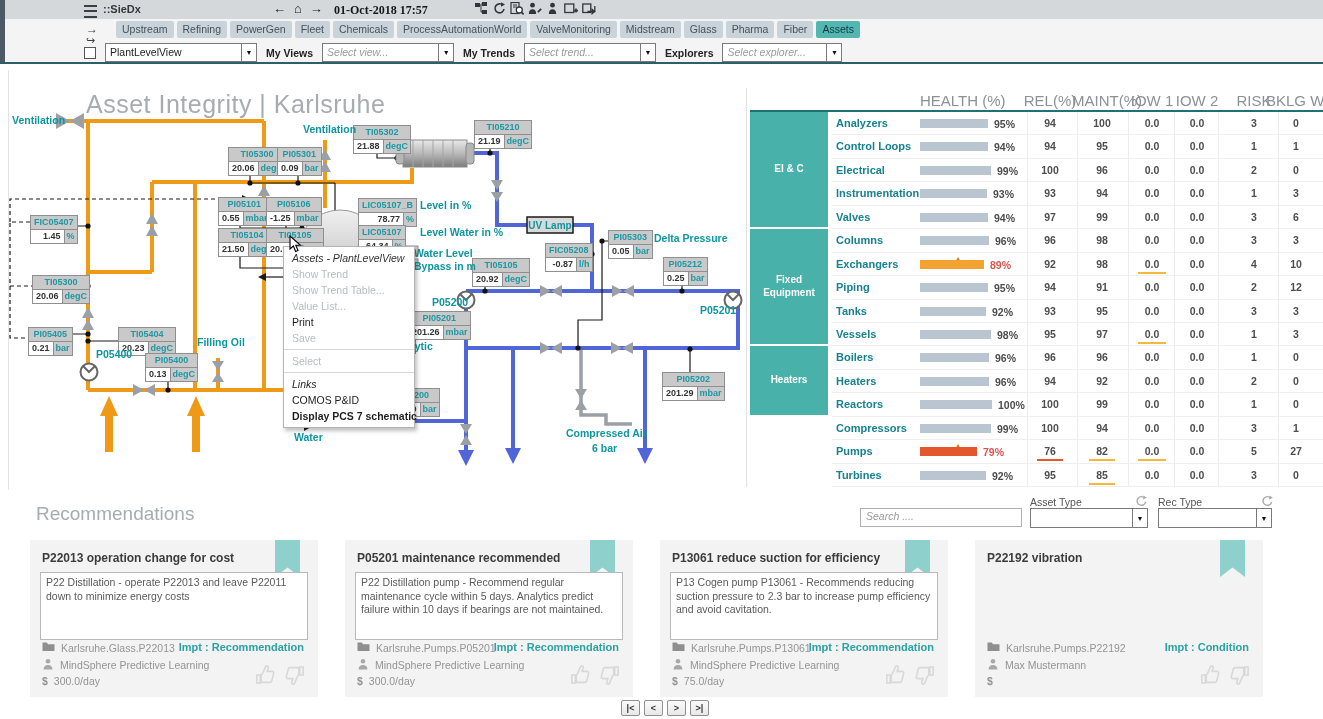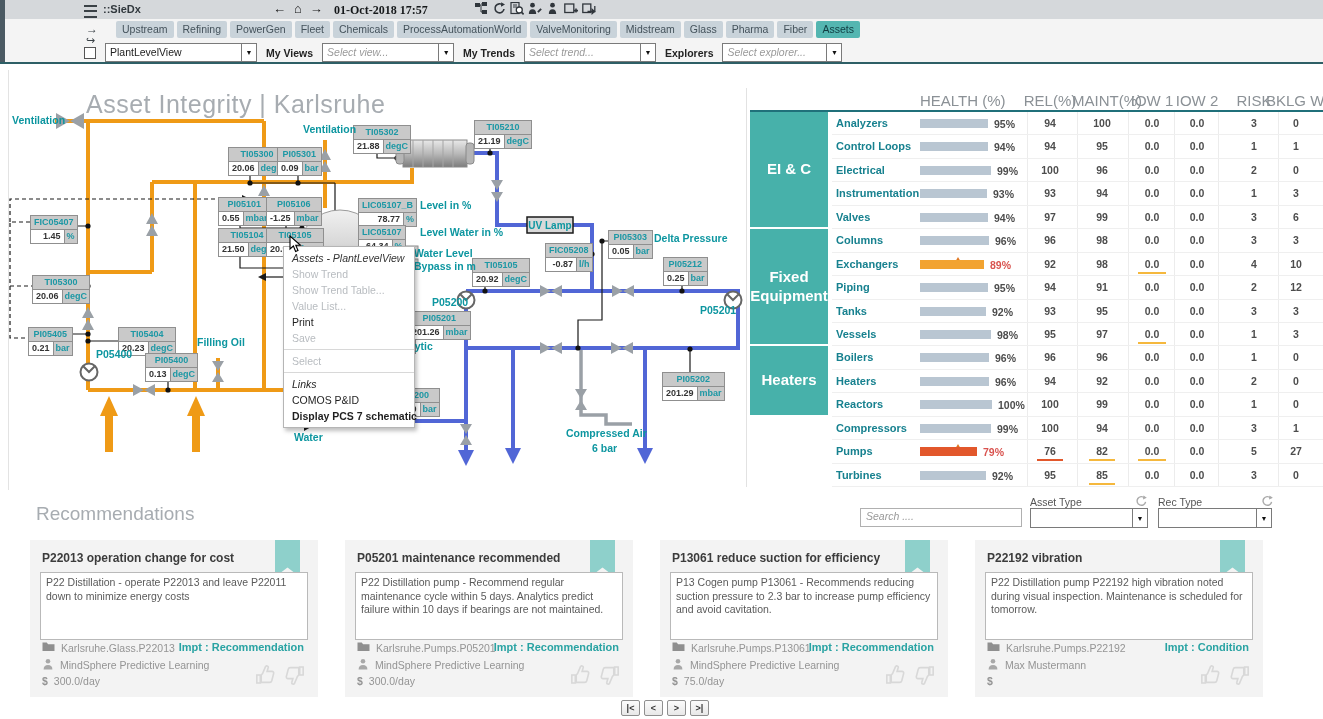--- a/index.html
+++ b/index.html
@@ -50,21 +50,21 @@
   .cm-item.disabled{color:#b8bcc0;}
   .cm-item.links{font-style:italic;}
   .cm-item.bold{font-weight:bold;}
   .cm-sep{border-top:1px solid #d8d8d8;margin:3px 0;}
   #cursor-icon{position:absolute;left:289px;top:235px;z-index:10;}
   
   #asset-table{position:absolute;left:750px;top:88px;width:573px;height:400px;z-index:2;font-size:10.5px;}
   .at-head{position:absolute;top:4px;font-size:15px;color:#8b9196;white-space:nowrap;}
   #at-headline{position:absolute;left:0;top:22px;width:573px;height:2px;background:#20707a;}
   .at-colsep{position:absolute;top:24px;width:1px;background:#ececec;}
-  .at-group{position:absolute;left:0;width:78px;background:#47b1aa;color:#fff;font-weight:bold;font-size:15px;display:flex;align-items:center;justify-content:center;text-align:center;border-bottom:2px solid #fff;box-sizing:border-box;padding:0 6px;line-height:1.25;}
+  .at-group{position:absolute;left:0;width:78px;background:#47b1aa;color:#fff;font-weight:bold;font-size:10px;display:flex;align-items:center;justify-content:center;text-align:center;border-bottom:2px solid #fff;box-sizing:border-box;padding:0 6px;line-height:1.25;}
   .at-row{position:absolute;left:82px;width:491px;border-bottom:1px solid #efefef;box-sizing:border-box;}
   .at-name{position:absolute;left:4px;top:5px;color:#17818f;font-weight:bold;font-size:11px;}
   .warn-tri{position:absolute;left:119px;top:4px;width:0;height:0;border-left:7px solid transparent;border-right:7px solid transparent;border-bottom:12px solid #e0751f;}
   .warn-tri::after{content:"!";position:absolute;left:-2px;top:2px;font-size:8px;font-weight:bold;color:#fff;}
   .at-bar{position:absolute;left:88px;top:7px;height:9px;}
   .at-pct{position:absolute;top:6px;font-weight:bold;color:#4d4d4d;font-size:10.5px;}
   .at-cell{position:absolute;top:5px;width:60px;text-align:center;font-weight:bold;color:#4d4d4d;font-size:10.5px;}
   .at-cell span{display:inline-block;padding:0 7px 2px;}
   
   #recs-title{position:absolute;left:36px;top:503px;font-size:19px;color:#a7acb1;}
@@ -863,21 +863,20 @@
               <path d="M1.5 7.5 h2.6 v6 H1.5 z M4.8 13 h6.4 c.7 0 1.3-.5 1.5-1.2 l1.4-5.4 c.2-.8-.4-1.6-1.2-1.6 H9.2 l.8-2.7 c.2-.6-.1-1.2-.7-1.4 -.5-.2-1.1 0-1.3.5 L5.8 6.4 4.8 7.5 z" fill="none" stroke="#d8d8d8" stroke-width="1.2"></path>
             </svg></span>
           <span><svg width="23" height="20" viewBox="0 0 16 15" style="transform:rotate(180deg)">
               <path d="M1.5 7.5 h2.6 v6 H1.5 z M4.8 13 h6.4 c.7 0 1.3-.5 1.5-1.2 l1.4-5.4 c.2-.8-.4-1.6-1.2-1.6 H9.2 l.8-2.7 c.2-.6-.1-1.2-.7-1.4 -.5-.2-1.1 0-1.3.5 L5.8 6.4 4.8 7.5 z" fill="none" stroke="#d8d8d8" stroke-width="1.2"></path>
             </svg></span>
         </div>
       </div>
       <div class="card" style="left: 975px;">
         <div class="card-title">P22192 vibration</div>
         <div class="ribbon"></div>
-        <div class="card-body">P22 Distillation pump P22192 high vibration noted during visual inspection. Maintenance is scheduled for tomorrow.</div>
         <div class="card-meta" style="top: 101px;">
           <span><svg width="13" height="11">
               <path d="M0.5 1.5 h4.2 l1.4 1.8 H12.5 V10 H0.5 Z" fill="#8f8f8f"></path>
             </svg></span>
           <span>Karlsruhe.Pumps.P22192</span>
         </div>
         <div class="card-impt" style="top: 101px;">Impt : Condition</div>
         <div class="card-meta" style="top: 118px;">
           <span><svg width="12" height="12">
               <circle cx="6" cy="3.3" r="2.3" fill="#a8a8a8"></circle>

